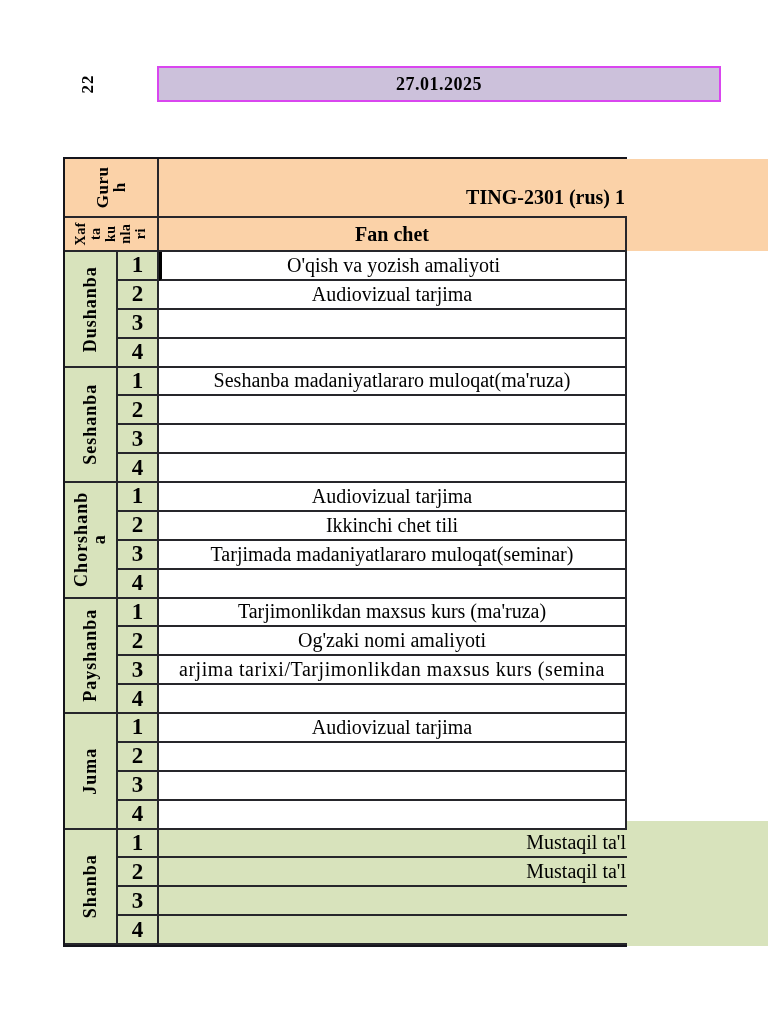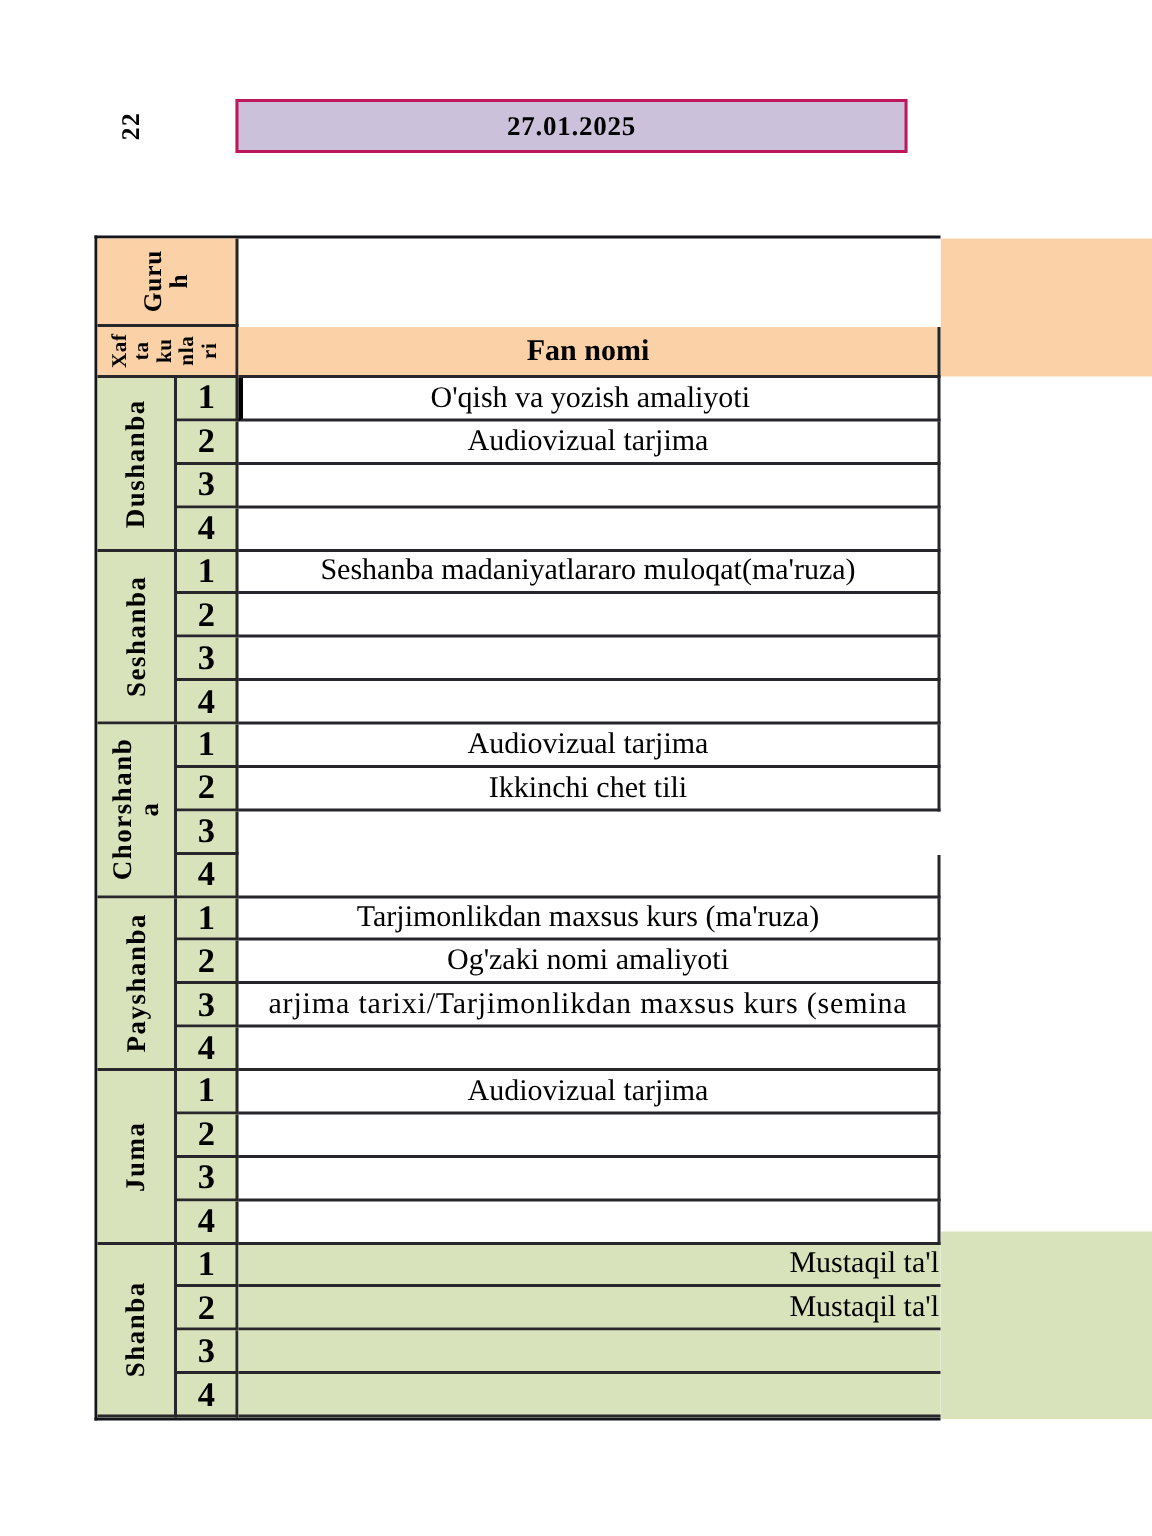--- a/index.html
+++ b/index.html
@@ -8,22 +8,22 @@
     font-family:"Liberation Serif", serif;color:#000;overflow:hidden;
   }
   
   .sheet-number{
     position:absolute;left:66px;top:62px;width:42px;height:44px;
     display:flex;align-items:center;justify-content:center;
   }
   .sheet-number span{display:inline-block;transform:rotate(-90deg);
     font-weight:bold;font-size:17px;letter-spacing:1px;}
   .date-box{
-    position:absolute;left:157px;top:66px;width:448px;height:36px;
-    box-sizing:border-box;border:2px solid #be185d;background:var(--purple);
+    position:absolute;left:157px;top:66px;width:564px;height:36px;
+    box-sizing:border-box;border:2px solid #d946ef;background:var(--purple);
     display:flex;align-items:center;justify-content:center;
     font-weight:bold;font-size:18px;letter-spacing:.5px;
   }
   
   .orange-band{position:absolute;left:627px;top:159px;width:141px;height:92px;background:var(--orange);}
   .green-band{position:absolute;left:627px;top:821px;width:141px;height:125px;background:var(--green);}
   
   .tbl{
     position:absolute;left:63px;top:157px;width:564px;height:790px;
     box-sizing:border-box;background:#fff;
@@ -72,29 +72,32 @@
   </div>
 
   <div class="orange-band"></div>
   <div class="green-band"></div>
 
   <div class="tbl" id="grid">
     <div class="cell hdr guruh">
       <span class="vtext">Guru
 h</span>
     </div>
+    <div class="cell hdr ting">
+      <span>TING-2301 (rus) 1</span>
+    </div>
     <div class="cell hdr xafta">
       <span class="vtext">Xaf
 ta
 ku
 nla
 ri</span>
     </div>
     <div class="cell hdr fan">
-      <span>Fan nomi</span>
+      <span>Fan chet</span>
     </div>
 
   <div class="cell daycell" style="grid-area: 3 / 1 / span 4;">
         <span class="vtext">Dushanba</span>
       </div>
       <div class="cell numcell" style="grid-area: 3 / 2;">
         <span>1</span>
       </div>
       <div class="cell subcell cursor-cell" style="grid-area: 3 / 3;">
         <span class="subtext">O'qish va yozish amaliyoti</span>
@@ -156,20 +159,23 @@
       </div>
       <div class="cell numcell" style="grid-area: 12 / 2;">
         <span>2</span>
       </div>
       <div class="cell subcell" style="grid-area: 12 / 3;">
         <span class="subtext">Ikkinchi chet tili</span>
       </div>
       <div class="cell numcell" style="grid-area: 13 / 2;">
         <span>3</span>
       </div>
+      <div class="cell subcell" style="grid-area: 13 / 3;">
+        <span class="subtext">Tarjimada madaniyatlararo muloqat(seminar)</span>
+      </div>
       <div class="cell numcell" style="grid-area: 14 / 2;">
         <span>4</span>
       </div>
       <div class="cell subcell" style="grid-area: 14 / 3;">
         <span class="subtext"></span>
       </div>
       <div class="cell daycell" style="grid-area: 15 / 1 / span 4;">
         <span class="vtext">Payshanba</span>
       </div>
       <div class="cell numcell" style="grid-area: 15 / 2;">

